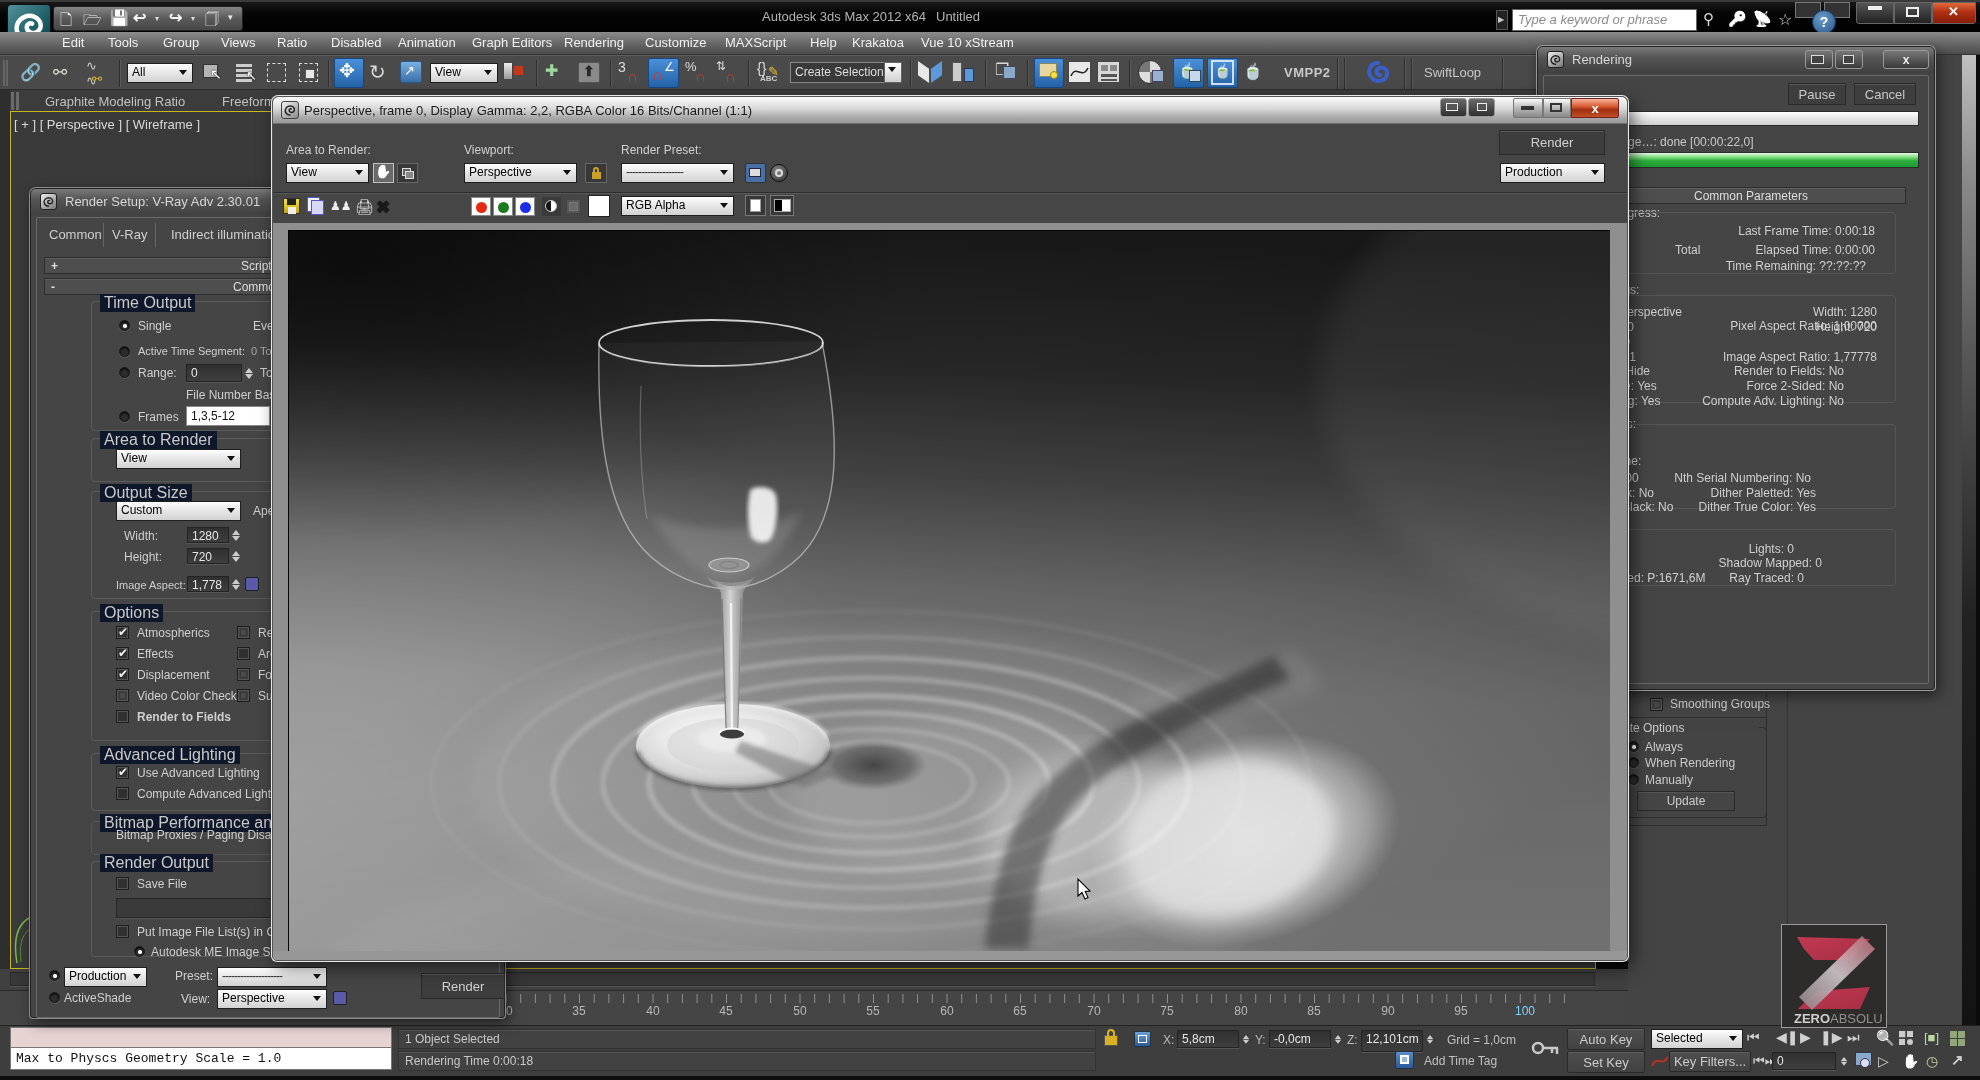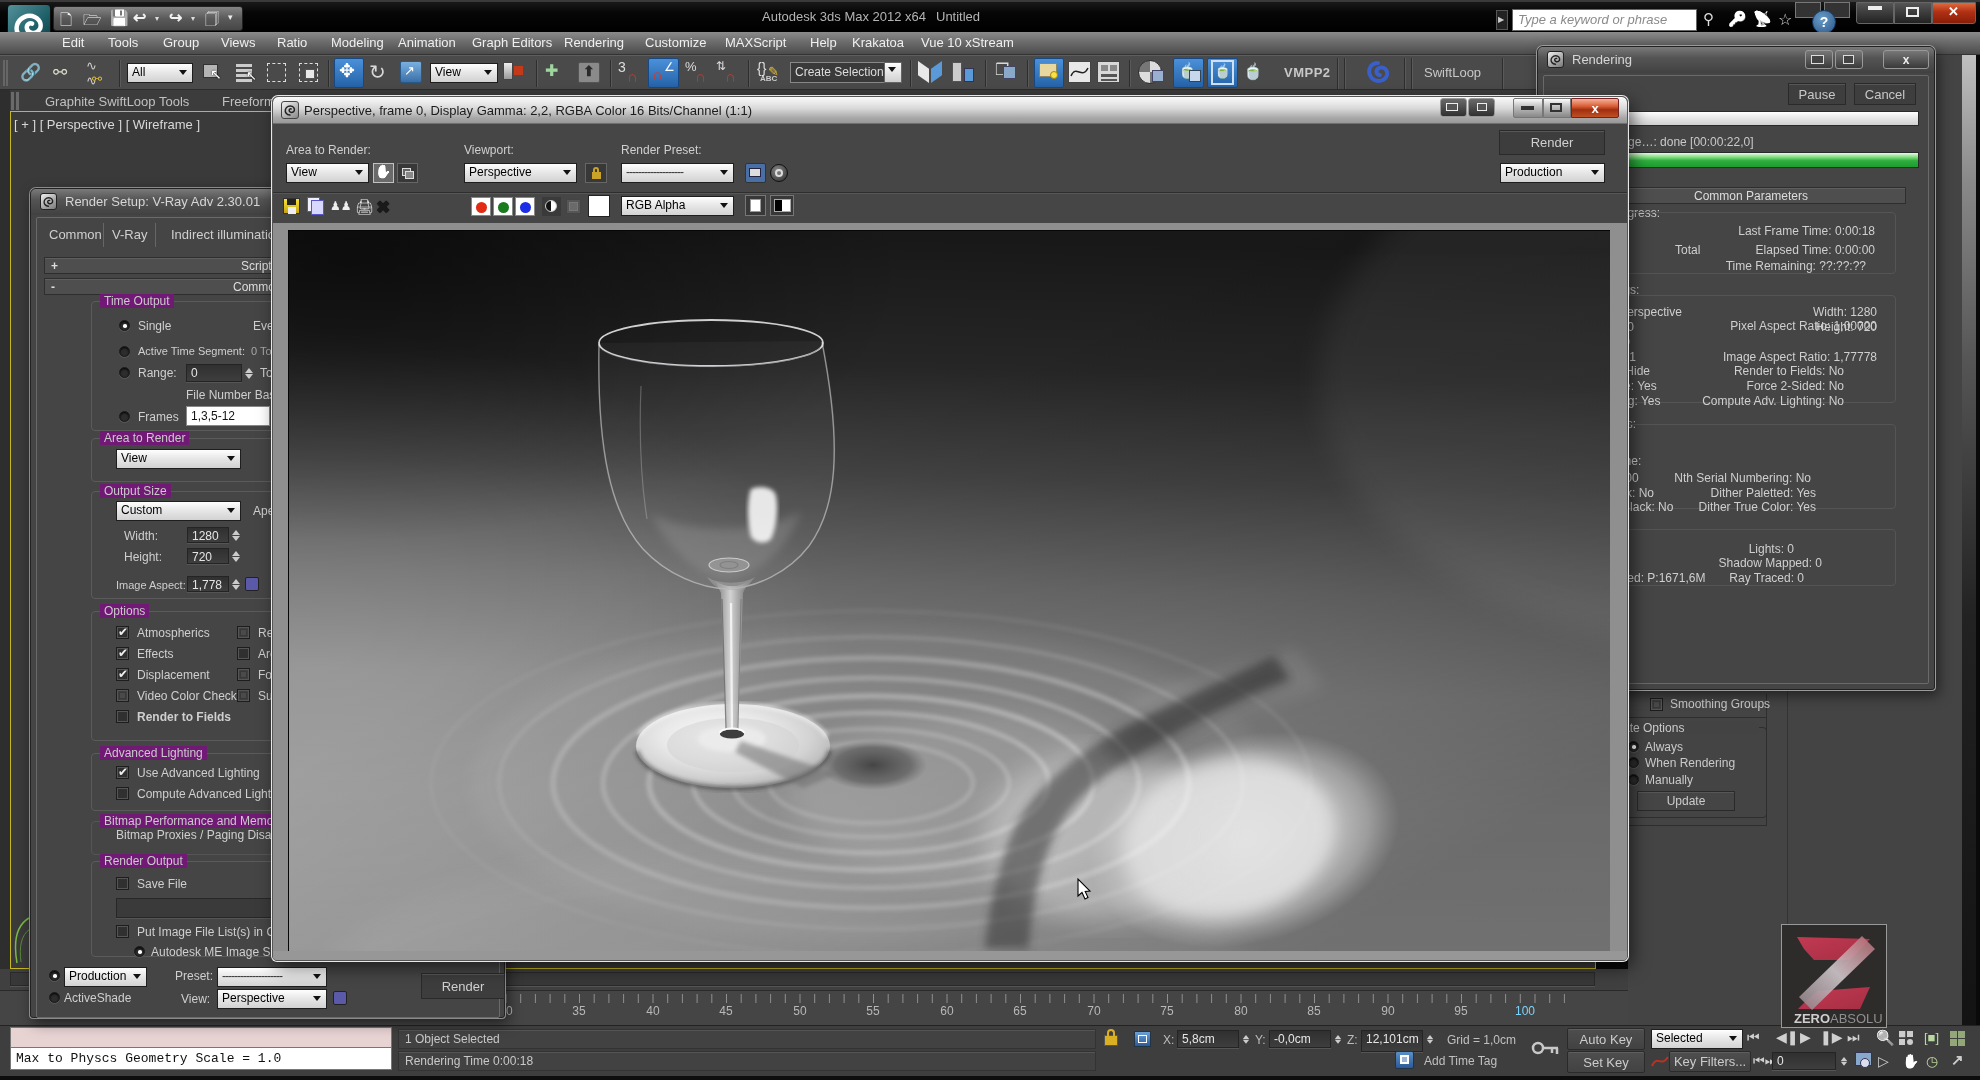--- a/index.html
+++ b/index.html
@@ -1,20 +1,20 @@
 <!DOCTYPE html>
 <html><head><meta charset="utf-8">
 <style>
 *{margin:0;padding:0;box-sizing:border-box;font-family:"Liberation Sans",sans-serif;}
 html,body{width:1980px;height:1080px;background:#0a0a0a;position:relative;overflow:hidden;}
 .abs{position:absolute;}
 .txt{color:#cfcfcf;font-size:12px;white-space:nowrap;}
 
 .grpbox{position:absolute;border:1px solid #5b5b5b;border-radius:4px;}
-.grplabel{position:absolute;background:#701a75;padding:0 4px;color:#c9c9c9;font-size:12px;top:-8px;left:8px;white-space:nowrap;}
+.grplabel{position:absolute;background:#0f172a;padding:0 4px;color:#c9c9c9;font-size:16px;top:-8px;left:8px;white-space:nowrap;}
 .cb{position:absolute;width:13px;height:13px;background:#303030;border:1px solid #1d1d1d;box-shadow:inset 0 0 0 1px #555;}
 .cb.on:before{content:"\2714";position:absolute;left:1px;top:-2px;color:#f0f0f0;font-size:12px;}
 .cb.dis{background:#3f3f3f;}
 .cb.dis:before{content:"";position:absolute;left:2px;top:2px;right:2px;bottom:2px;background:#4a4a4a;border:1px solid #383838;}
 .radio{position:absolute;width:11px;height:11px;border-radius:50%;background:#2d2d2d;border:1px solid #1a1a1a;box-shadow:inset 0 1px 2px #000, 0 1px 0 #555;}
 .radio.on:before{content:"";position:absolute;left:3px;top:3px;width:3.5px;height:3.5px;border-radius:50%;background:#fff;}
 .wsel{position:absolute;background:linear-gradient(#fefefe,#e8e8e8 45%,#d2d2d2);border:1px solid #1e1e1e;color:#000;font-size:12px;}
 .wsel span{position:absolute;left:4px;top:1px;}
 .wsel:after{content:"";position:absolute;right:5px;top:6px;border:4px solid transparent;border-top:5px solid #111;}
 .dfield{position:absolute;background:linear-gradient(#303030,#3e3e3e);border:1px solid #242424;box-shadow:0 1px 0 #555;color:#e6e6e6;font-size:12px;}
@@ -70,21 +70,21 @@
 <div class="abs" style="left:1906px;top:7px;width:13px;height:10px;border:2px solid #eee;"></div>
 <div class="abs" style="left:1948px;top:4px;color:#fff;font-size:13px;font-weight:bold;">✕</div>
 
 <div class="abs" style="left:0;top:32px;width:1980px;height:23px;background:linear-gradient(#8b8b8b,#6c6c6c 45%,#4c4c4c);border-bottom:1px solid #333;"></div>
 <div class="abs" style="left:0;top:32px;width:1980px;height:23px;color:#f0f0f0;font-size:13px;">
 <span style="position:absolute;left:62px;top:3px;">Edit</span>
 <span style="position:absolute;left:108px;top:3px;">Tools</span>
 <span style="position:absolute;left:163px;top:3px;">Group</span>
 <span style="position:absolute;left:221px;top:3px;">Views</span>
 <span style="position:absolute;left:277px;top:3px;">Ratio</span>
-<span style="position:absolute;left:331px;top:3px;">Modeling</span>
+<span style="position:absolute;left:331px;top:3px;">Disabled</span>
 <span style="position:absolute;left:398px;top:3px;">Animation</span>
 <span style="position:absolute;left:472px;top:3px;">Graph Editors</span>
 <span style="position:absolute;left:564px;top:3px;">Rendering</span>
 <span style="position:absolute;left:645px;top:3px;">Customize</span>
 <span style="position:absolute;left:725px;top:3px;">MAXScript</span>
 <span style="position:absolute;left:810px;top:3px;">Help</span>
 <span style="position:absolute;left:852px;top:3px;">Krakatoa</span>
 <span style="position:absolute;left:921px;top:3px;">Vue 10 xStream</span>
 </div>
 
@@ -188,21 +188,21 @@
 <div class="abs" style="left:1363px;top:2px;width:30px;height:30px;"><svg width="30" height="30">
         <path d="M15 5 C7 5 4 13 8 19 C12 25 22 24 24 17 C25 12 21 8 16 10 C12 12 13 17 17 17" stroke="#3a5fc8" stroke-width="4" fill="none" stroke-linecap="round"></path>
       </svg></div>
 <div class="sep" style="left:1404px;top:2px;height:31px;"></div>
 <div class="sep" style="left:1411px;top:2px;height:31px;"></div>
 <div class="abs" style="left:1424px;top:9px;color:#c8c8c8;font-size:13px;">SwiftLoop</div>
 <div class="sep" style="left:1502px;top:2px;height:31px;"></div>
 </div>
 
 <div class="abs" style="left:0;top:90px;width:1980px;height:23px;background:#3c3c3c;"></div>
-<div class="abs txt" style="left:45px;top:94px;color:#c0c0c0;font-size:13px;">Graphite SwiftLoop Tools</div>
+<div class="abs txt" style="left:45px;top:94px;color:#c0c0c0;font-size:13px;">Graphite Modeling Ratio</div>
 <div class="abs txt" style="left:222px;top:94px;color:#c0c0c0;font-size:13px;">Freeform</div>
 <div class="abs" style="left:11px;top:92px;width:3px;height:18px;background:#6a6a6a;"></div>
 <div class="abs" style="left:16px;top:92px;width:3px;height:18px;background:#6a6a6a;"></div>
 
 <div class="abs" style="left:0;top:90px;width:10px;height:900px;background:#2e2e2e;"></div>
 <div class="abs" style="left:10px;top:111px;width:1586px;height:858px;background:#3a3a3a;border:1px solid #c8b820;"></div>
 <div class="abs txt" style="left:14px;top:117px;color:#d8d8d8;font-size:13px;">[ + ] [ Perspective ] [ Wireframe ]</div>
 <svg class="abs" style="left:11px;top:915px;" width="20" height="50">
     <path d="M18 3 C6 10 2 25 6 48" stroke="#7ab648" stroke-width="1.5" fill="none"></path>
     <path d="M19 14 C10 20 8 32 10 47" stroke="#5a8a3a" stroke-width="1" fill="none"></path>

